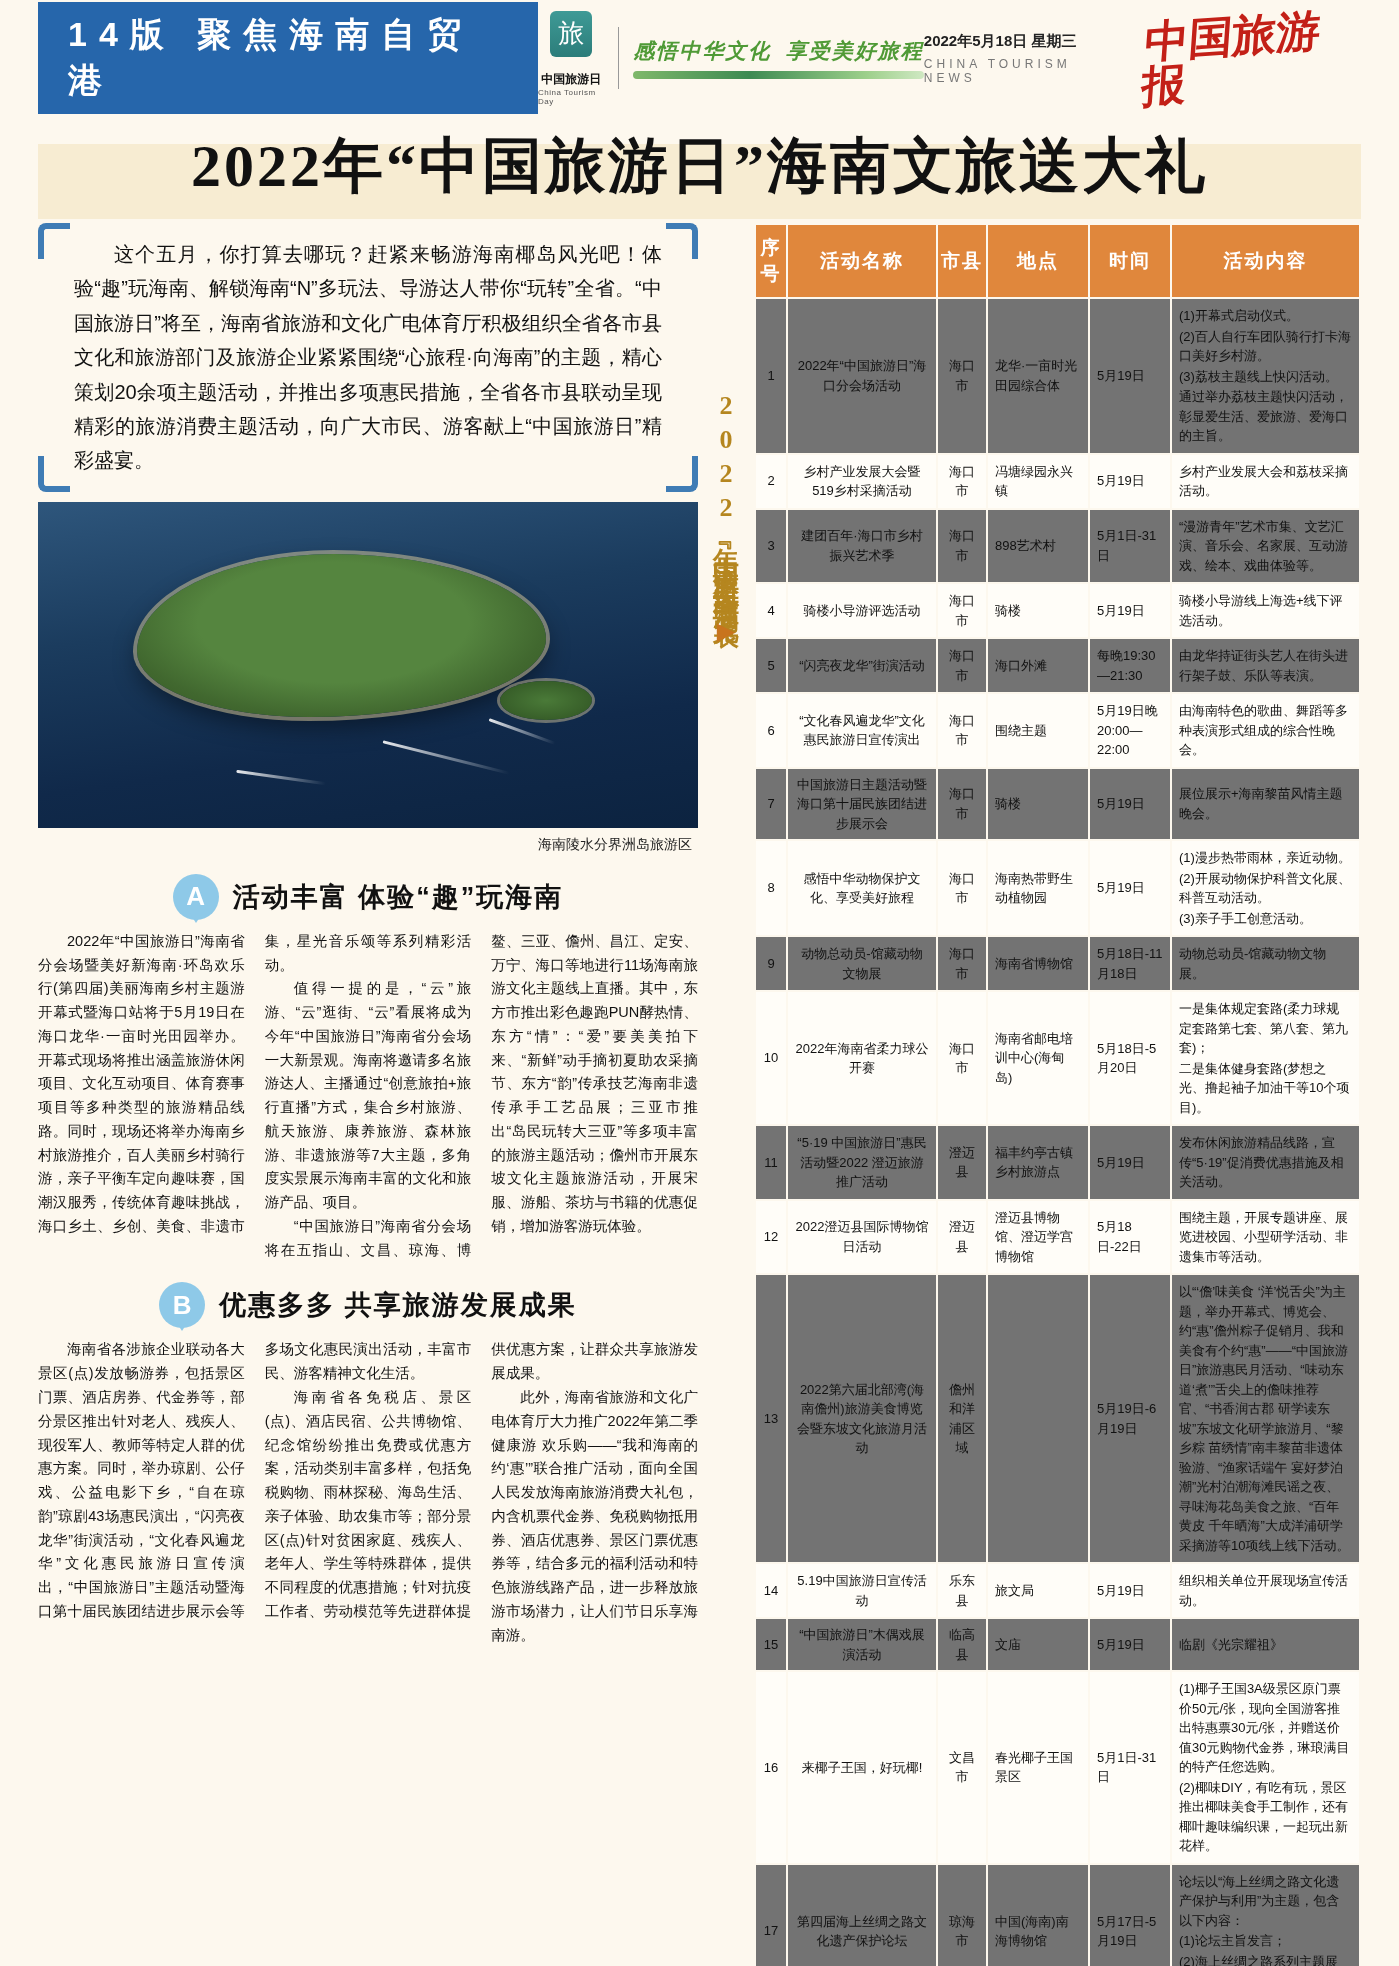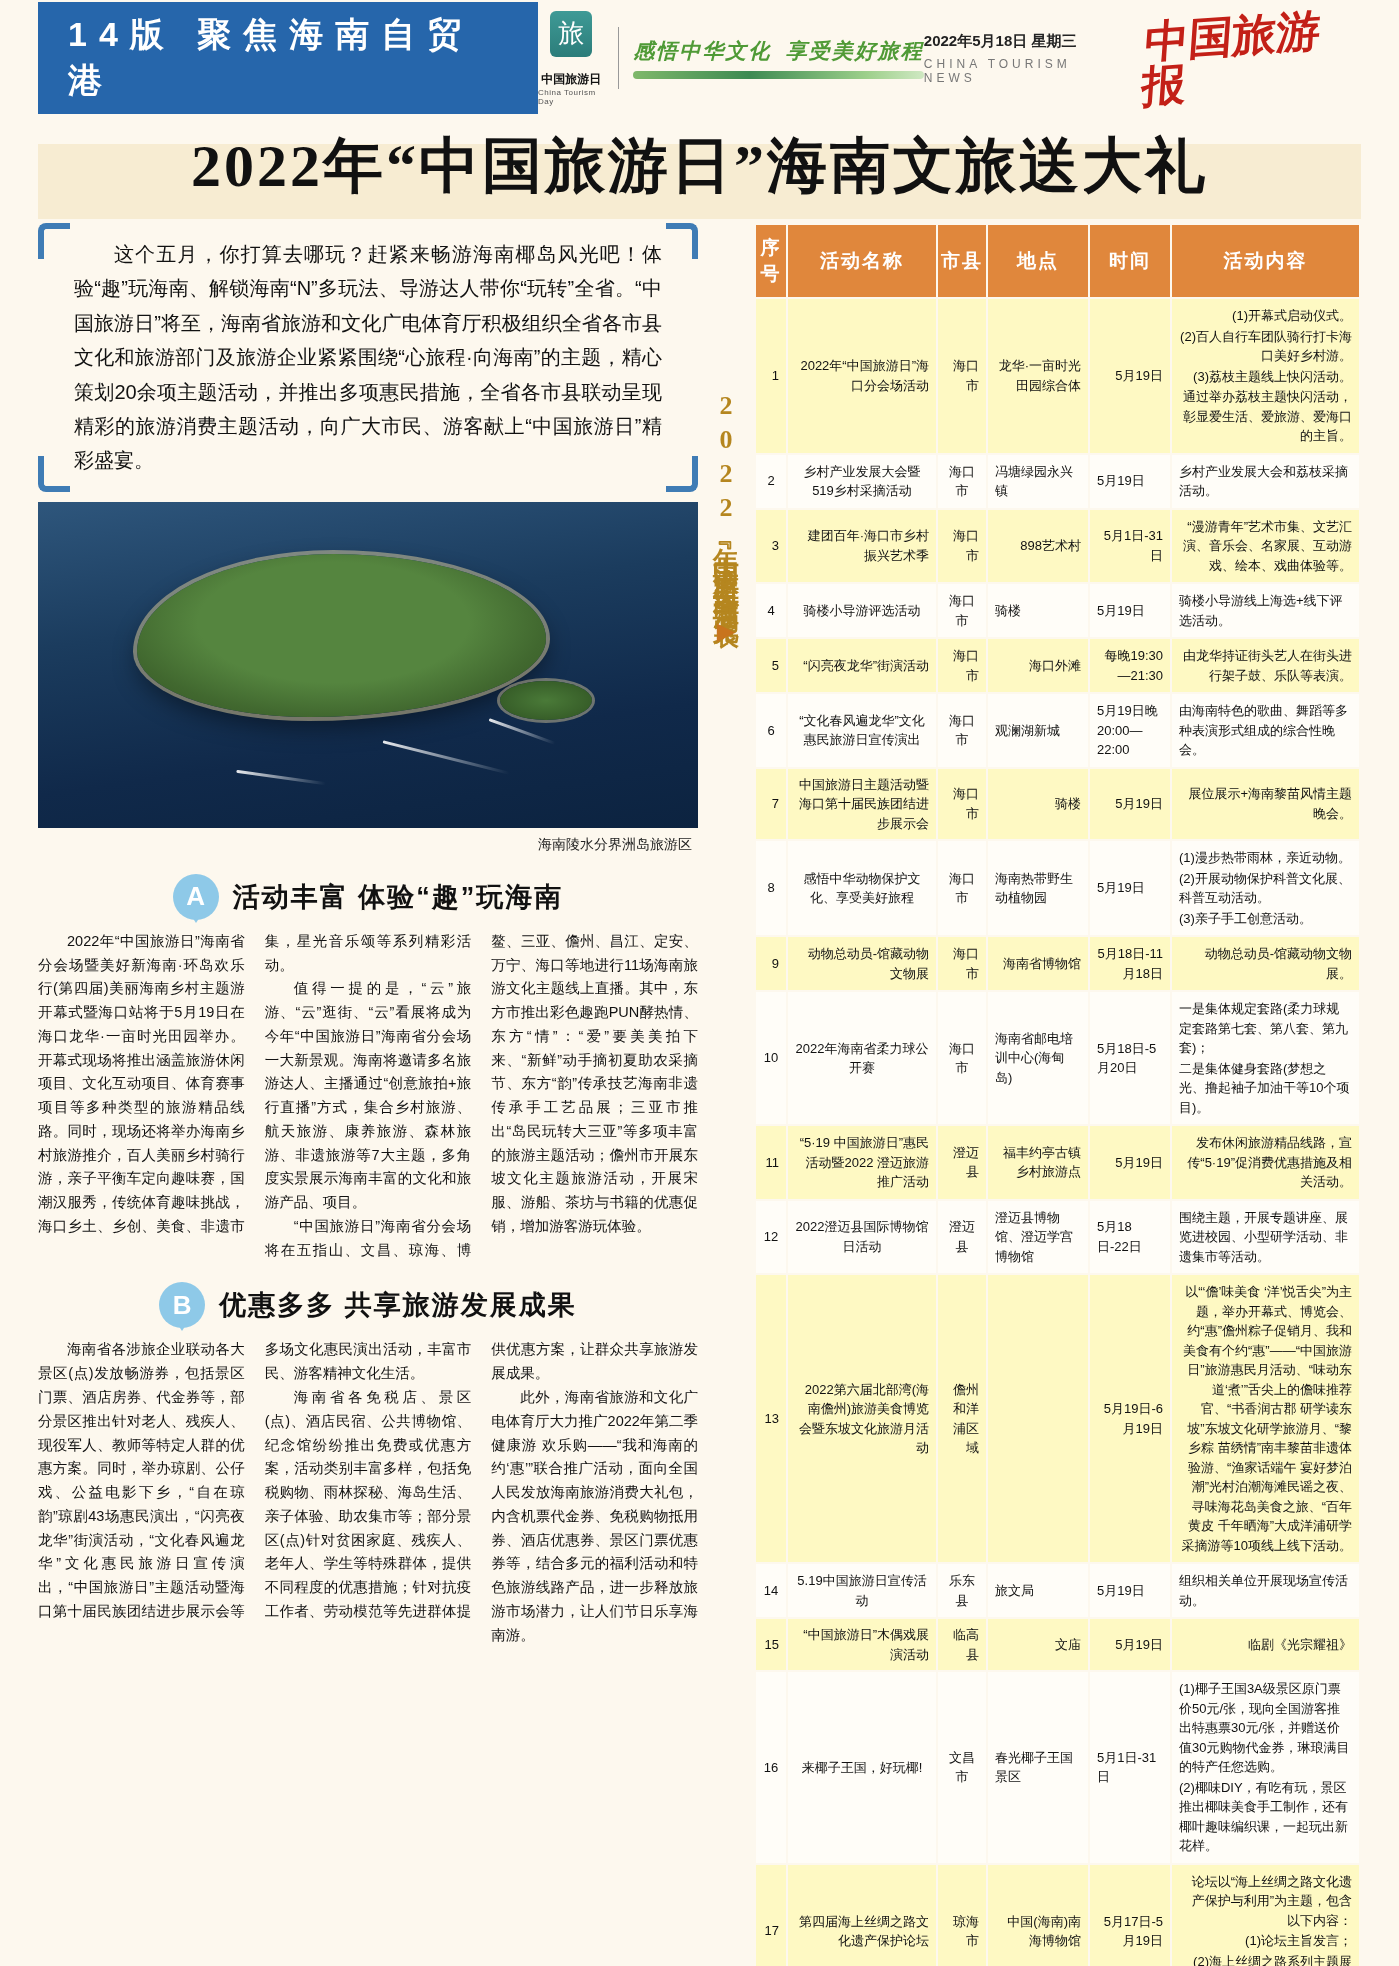--- a/index.html
+++ b/index.html
@@ -68,21 +68,21 @@
   .pin::after{content:""; position:absolute; left:50%; bottom:-12px; transform:translateX(-50%);
     border:9px solid transparent; border-top:14px solid #8ec9e8;}
   .sec-title{font-size:27px; font-weight:bold; letter-spacing:2px;}
   .sec-text{column-count:3; column-gap:20px; font-size:14.5px; line-height:1.64; text-align:justify; margin-bottom:6px;}
   .sec-text p{margin:0; text-indent:2em;}
   
   table{border-collapse:collapse;}
   .activity-table{width:100%; table-layout:fixed; font-size:13px;}
   .activity-table th{background:#e0873c; color:#fff; font-size:19px; font-weight:bold; padding:10px 2px; border:2px solid #fdf8ee; letter-spacing:2px;}
   .activity-table td{border:2px solid #fdf8ee; padding:6px 7px; vertical-align:middle; line-height:1.5;}
-  .activity-table tr.odd td{background:#fef9c3;text-align:right;}
+  .activity-table tr.odd td{background:#737373;}
   .activity-table tr.even td{background:#fffdf8;}
   .activity-table .c-no{text-align:center;}
   .activity-table .c-name{text-align:center;}
   .activity-table .c-city{text-align:center;}
   .activity-table .c-content div{margin:1px 0;}
 </style>
 </head>
 <body>
 
 <div class="page">
@@ -230,21 +230,21 @@
               <td class="c-place">海口外滩</td>
               <td class="c-time">每晚19:30—21:30</td>
               <td class="c-content">
                 <div>由龙华持证街头艺人在街头进行架子鼓、乐队等表演。</div>
               </td>
             </tr>
             <tr class="even">
               <td class="c-no">6</td>
               <td class="c-name">“文化春风遍龙华”文化惠民旅游日宣传演出</td>
               <td class="c-city">海口市</td>
-              <td class="c-place">观澜湖新城</td>
+              <td class="c-place">围绕主题</td>
               <td class="c-time">5月19日晚20:00—22:00</td>
               <td class="c-content">
                 <div>由海南特色的歌曲、舞蹈等多种表演形式组成的综合性晚会。</div>
               </td>
             </tr>
             <tr class="odd">
               <td class="c-no">7</td>
               <td class="c-name">中国旅游日主题活动暨海口第十届民族团结进步展示会</td>
               <td class="c-city">海口市</td>
               <td class="c-place">骑楼</td>

